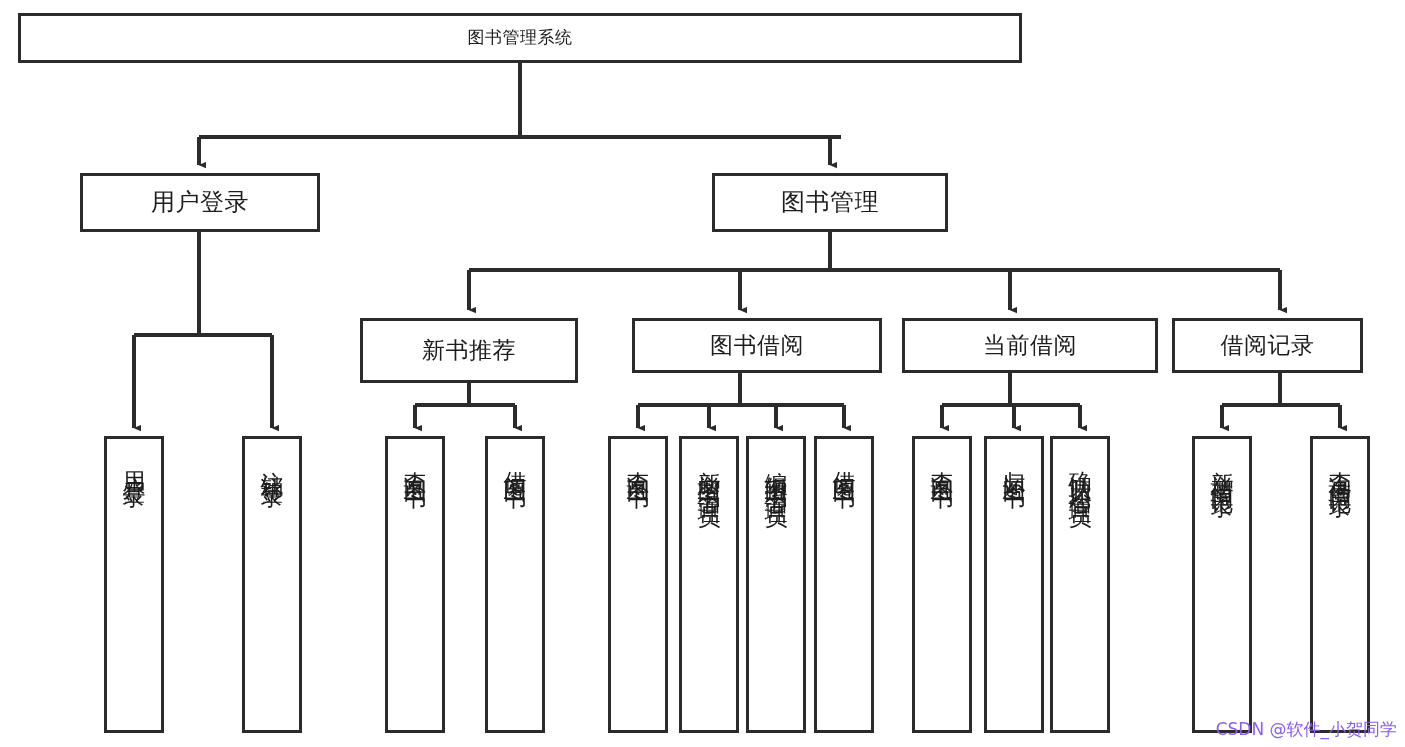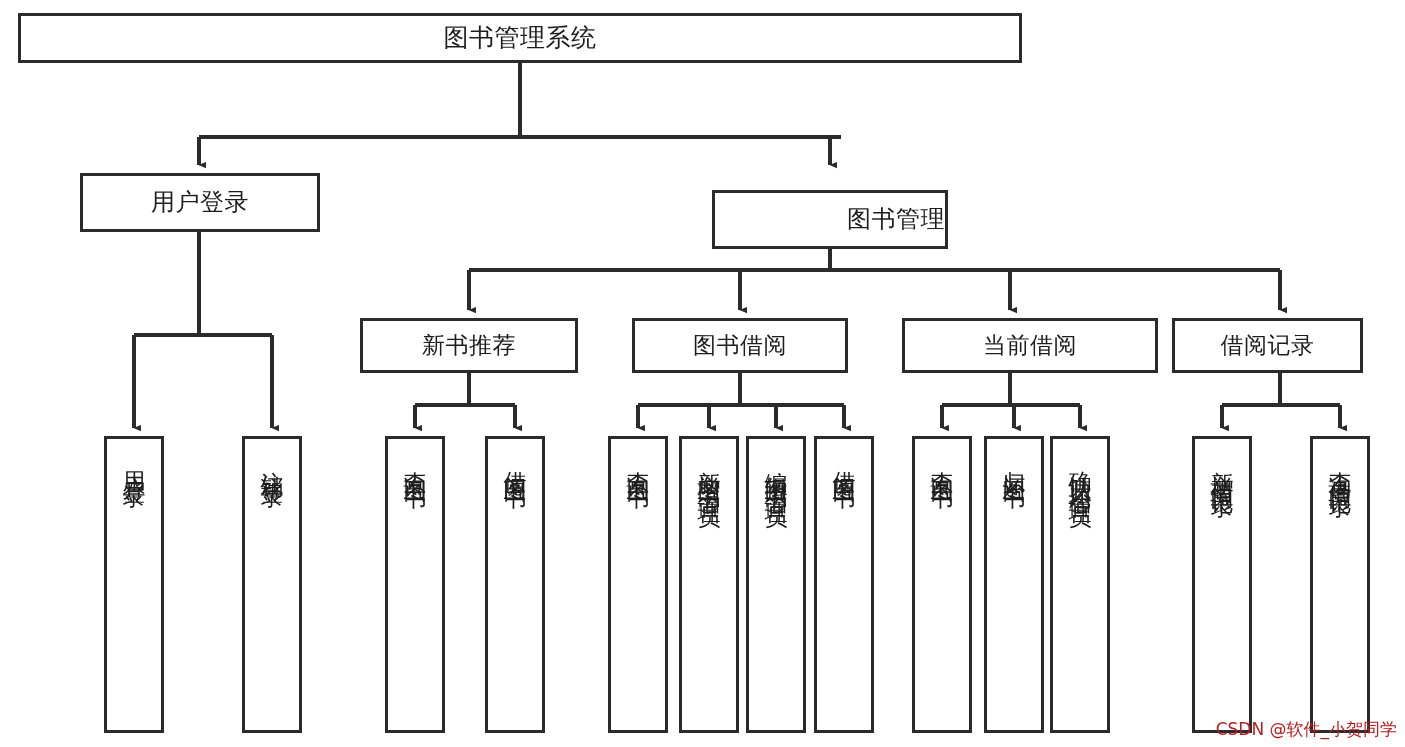--- a/index.html
+++ b/index.html
@@ -51,30 +51,30 @@
   .node.vertical {
     align-items: flex-start;
     padding-top: 14px;
   }
   .node.vertical .node-label {
     writing-mode: vertical-rl;
     text-orientation: upright;
     letter-spacing: 5px;
     line-height: 1;
   }
-  .node.root .node-label { font-size: 25px; }
+  .node.root .node-label { font-size: 17px; }
   .node.level1 .node-label { font-size: 24px; }
   .node.level2 .node-label { font-size: 23px; }
   .node.leaf .node-label { font-size: 23px; }
   .watermark {
     position: absolute;
     right: 8px;
     bottom: 6px;
     font-size: 17px;
-    color: #b91c1c;
+    color: #8b5cf6;
     font-family: "DejaVu Sans", "Liberation Sans", sans-serif;
     white-space: nowrap;
   }
 </style>
 </head>
 <body>
 
 <div id="diagram-root">
 
   <svg class="connectors" viewBox="0 0 1405 747" xmlns="http://www.w3.org/2000/svg">
@@ -128,28 +128,28 @@
     </g>
   </svg>
 
   <div class="node root horizontal" style="left: 18px; top: 13px; width: 1004px; height: 50px;">
     <span class="node-label">图书管理系统</span>
   </div>
 
   <div class="node level1 horizontal" style="left: 80px; top: 173px; width: 240px; height: 59px;">
     <span class="node-label">用户登录</span>
   </div>
-  <div class="node level1 horizontal" style="left: 712px; top: 190px; width: 236px; height: 59px; justify-content: flex-end;">
+  <div class="node level1 horizontal" style="left: 712px; top: 173px; width: 236px; height: 59px;">
     <span class="node-label">图书管理</span>
   </div>
 
-  <div class="node level2 horizontal" style="left: 360px; top: 318px; width: 218px; height: 55px;">
+  <div class="node level2 horizontal" style="left: 360px; top: 318px; width: 218px; height: 65px;">
     <span class="node-label">新书推荐</span>
   </div>
-  <div class="node level2 horizontal" style="left: 632px; top: 318px; width: 216px; height: 55px;">
+  <div class="node level2 horizontal" style="left: 632px; top: 318px; width: 250px; height: 55px;">
     <span class="node-label">图书借阅</span>
   </div>
   <div class="node level2 horizontal" style="left: 902px; top: 318px; width: 256px; height: 55px;">
     <span class="node-label">当前借阅</span>
   </div>
   <div class="node level2 horizontal" style="left: 1172px; top: 318px; width: 191px; height: 55px;">
     <span class="node-label">借阅记录</span>
   </div>
 
   <div class="node leaf vertical" style="left: 104px; top: 436px; width: 60px; height: 297px;">

